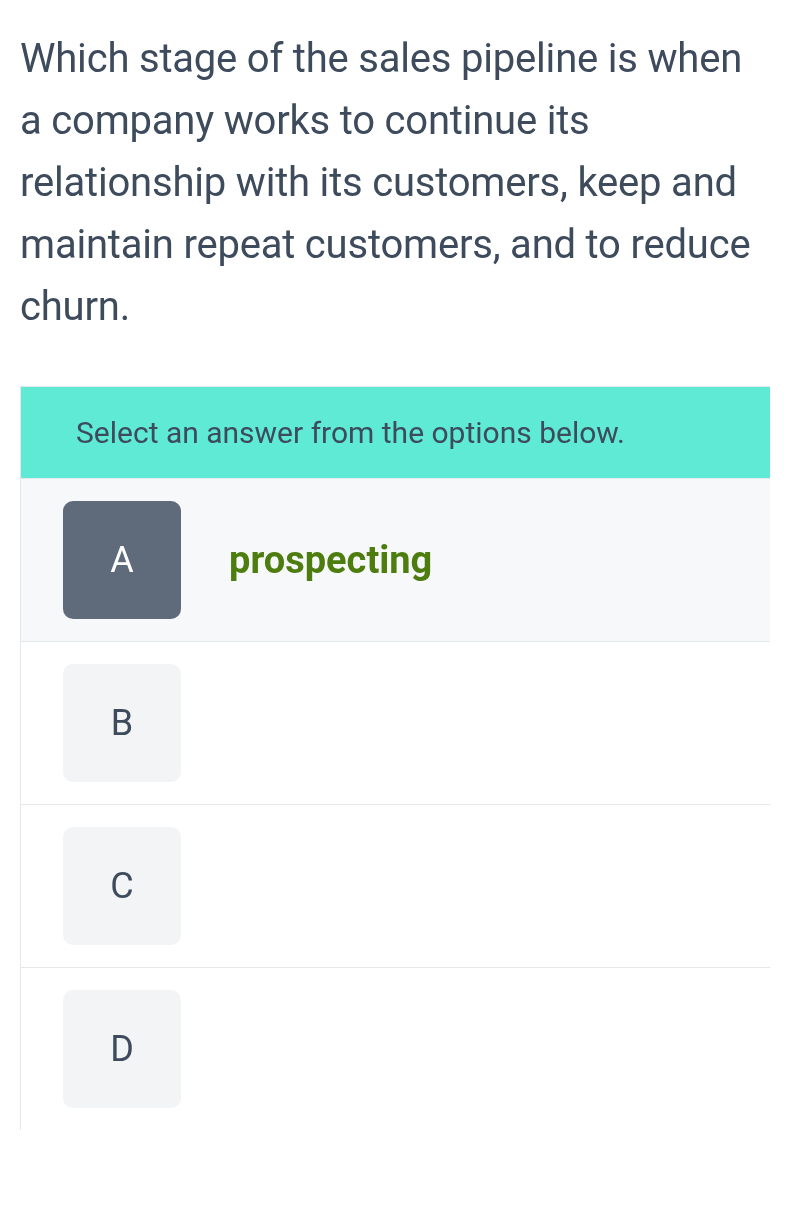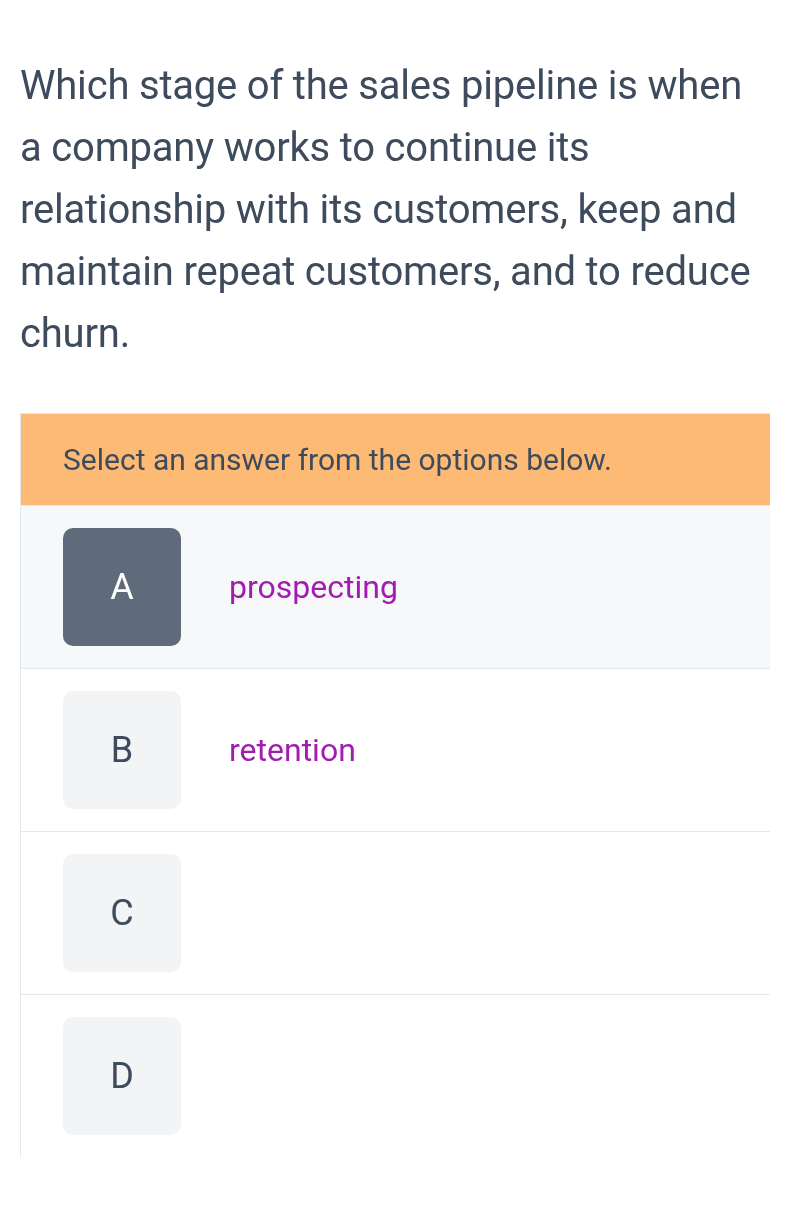--- a/index.html
+++ b/index.html
@@ -9,39 +9,38 @@
     }
     body {
       font-family: -apple-system, BlinkMacSystemFont, 'Segoe UI', Roboto, Helvetica, Arial, sans-serif;
       background: #ffffff;
       width: 790px;
       height: 1229px;
       overflow: hidden;
     }
     .question-container {
       padding: 28px 20px 0 20px;
-      margin-top: 27px;
     }
     .question-text {
       font-size: 40px;
       line-height: 1.55;
       color: #3d4b5c;
       font-weight: 400;
       letter-spacing: -0.2px;
     }
     .answers-panel {
       margin-top: 48px;
       border: 1px solid #e5e8eb;
       border-left: none;
       border-right: none;
       border-bottom: none;
     }
     .instruction-row {
-      background: #fdba74;
-      padding: 28px 42px;
+      background: #5eead4;
+      padding: 28px 55px;
       font-size: 30px;
       color: #3d4b5c;
       border-bottom: 1px solid #e5e8eb;
       border-left: 1px solid #e5e8eb;
     }
     .option-row {
       display: flex;
       align-items: center;
       padding: 22px 42px;
       border-bottom: 1px solid #e5e8eb;
@@ -63,22 +62,23 @@
       border-radius: 10px;
       background: #f2f4f6;
       color: #3d4b5c;
       flex-shrink: 0;
     }
     .option-row.selected .option-letter {
       background: #5f6b7a;
       color: #ffffff;
     }
     .option-text {
-      font-size: 32px;
-      color: #a21caf;
+      font-size: 38px;
+      color: #4d7c0f;
+      font-weight: bold;
     }
     .option-row:last-child {
       border-bottom: none;
     }
   </style>
 </head>
 <body>
 
 <div class="question-container">
   <div class="question-text">Which stage of the sales pipeline is when a company works to continue its relationship with its customers, keep and maintain repeat customers, and to reduce churn.</div>
@@ -86,21 +86,20 @@
   <div class="answers-panel">
     <div class="instruction-row">Select an answer from the options below.</div>
 
     <div class="option-row selected">
       <div class="option-letter">A</div>
       <div class="option-text">prospecting</div>
     </div>
 
     <div class="option-row">
       <div class="option-letter">B</div>
-      <div class="option-text">retention</div>
     </div>
 
     <div class="option-row">
       <div class="option-letter">C</div>
     </div>
 
     <div class="option-row">
       <div class="option-letter">D</div>
     </div>
   </div>

